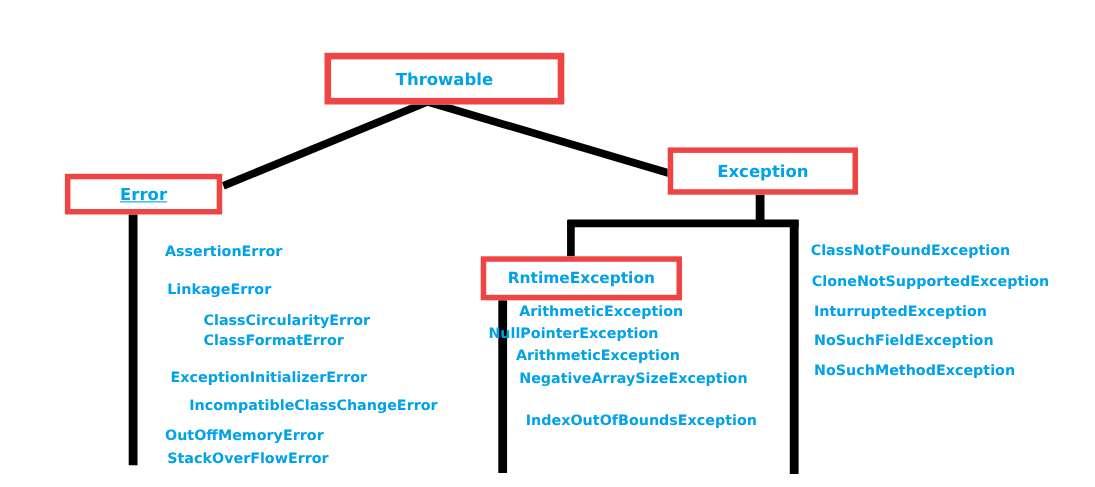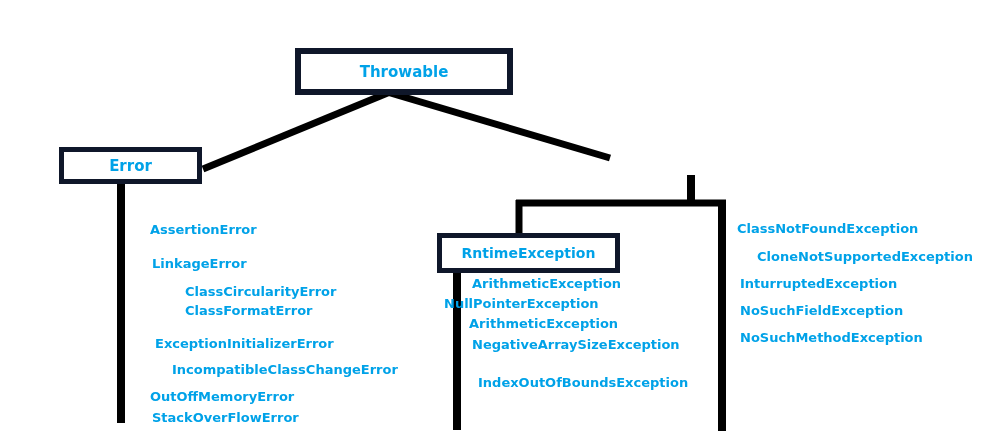--- a/index.html
+++ b/index.html
@@ -19,31 +19,31 @@
     position: absolute;
     left: 0;
     top: 0;
     width: 995px;
     height: 443px;
   }
   .node {
     position: absolute;
     box-sizing: border-box;
     background: #ffffff;
-    border: 5px solid #0f172a;
+    border: 5px solid #ef4444;
     display: flex;
     align-items: center;
     justify-content: center;
     color: #00A2E8;
     font-weight: bold;
     font-size: 15px;
     white-space: nowrap;
   }
   .node-throwable  { left: 295px; top: 48px;  width: 218px; height: 47px; border-width: 6px; }
-  .node-error      { left: 59px;  top: 147px; width: 143px; height: 37px; }
+  .node-error      { left: 59px;  top: 158px; width: 143px; height: 37px; text-decoration: underline; }
   .node-exception  { left: 607px; top: 134px; width: 173px; height: 43px; }
   .node-runtime    { left: 437px; top: 233px; width: 183px; height: 40px; font-size: 14px; }
   .lbl {
     position: absolute;
     color: #00A2E8;
     font-weight: bold;
     font-size: 13px;
     line-height: 14px;
     white-space: nowrap;
   }
@@ -71,38 +71,41 @@
 
     <line x1="457" y1="264" x2="457" y2="430" stroke="#000" stroke-width="8"></line>
   </svg>
 
   <div class="node node-throwable">
     <span>Throwable</span>
   </div>
   <div class="node node-error">
     <span>Error</span>
   </div>
+  <div class="node node-exception">
+    <span>Exception</span>
+  </div>
   <div class="node node-runtime">
     <span>RntimeException</span>
   </div>
 
   <div class="lbl" style="left:150px; top:223px;">AssertionError</div>
   <div class="lbl" style="left:152px; top:257px;">LinkageError</div>
   <div class="lbl" style="left:185px; top:285px;">ClassCircularityError</div>
   <div class="lbl" style="left:185px; top:304px;text-align:right;">ClassFormatError</div>
   <div class="lbl" style="left:155px; top:337px;">ExceptionInitializerError</div>
   <div class="lbl" style="left:172px; top:363px;">IncompatibleClassChangeError</div>
   <div class="lbl" style="left:150px; top:390px;">OutOffMemoryError</div>
   <div class="lbl" style="left:152px; top:411px;">StackOverFlowError</div>
 
   <div class="lbl" style="left:472px; top:277px;">ArithmeticException</div>
   <div class="lbl" style="left:444px; top:297px;">NullPointerException</div>
   <div class="lbl" style="left:469px; top:317px;">ArithmeticException</div>
   <div class="lbl" style="left:472px; top:338px;">NegativeArraySizeException</div>
   <div class="lbl" style="left:478px; top:376px;">IndexOutOfBoundsException</div>
 
   <div class="lbl" style="left:737px; top:222px;">ClassNotFoundException</div>
-  <div class="lbl" style="left:757px; top:250px;">CloneNotSupportedException</div>
+  <div class="lbl" style="left:738px; top:250px;">CloneNotSupportedException</div>
   <div class="lbl" style="left:740px; top:277px;">InturruptedException</div>
   <div class="lbl" style="left:740px; top:304px;">NoSuchFieldException</div>
   <div class="lbl" style="left:740px; top:331px;">NoSuchMethodException</div>
 
 </div>
 
 </body></html>

